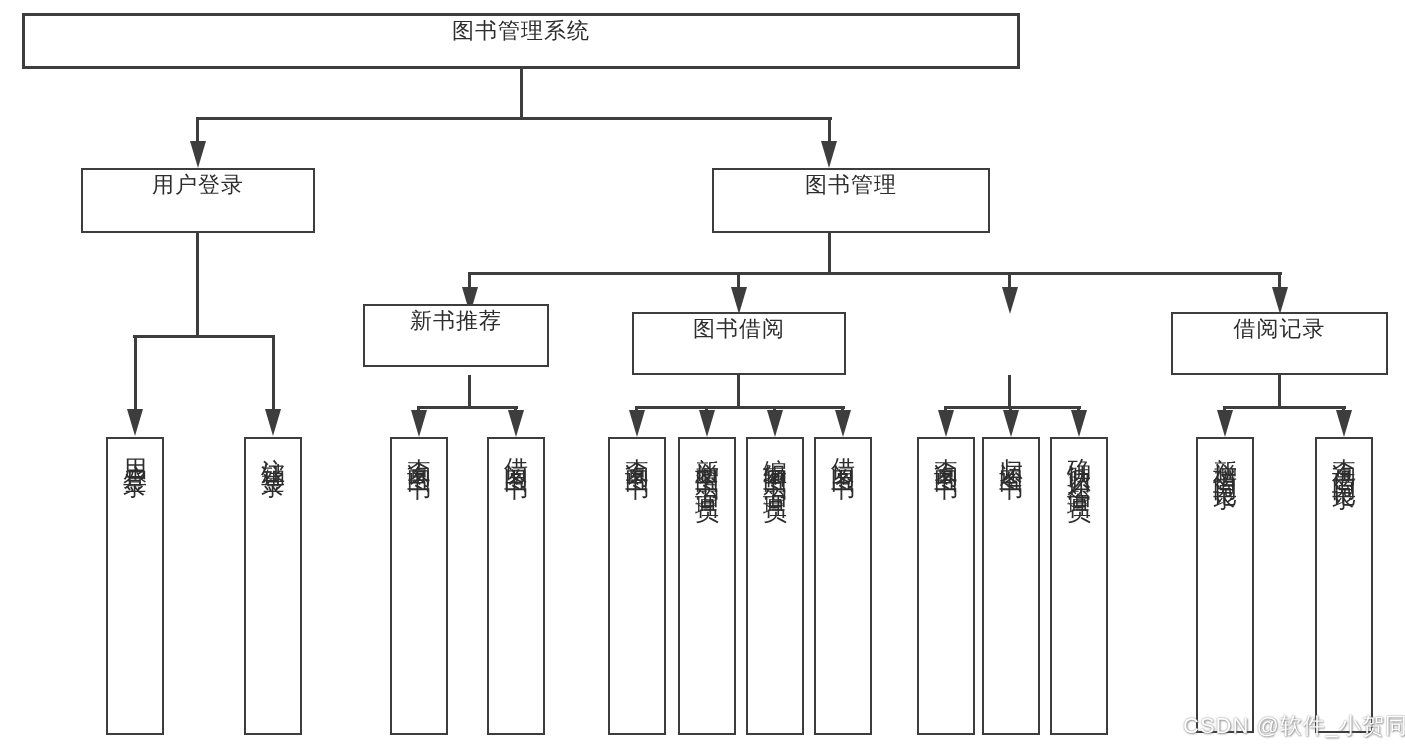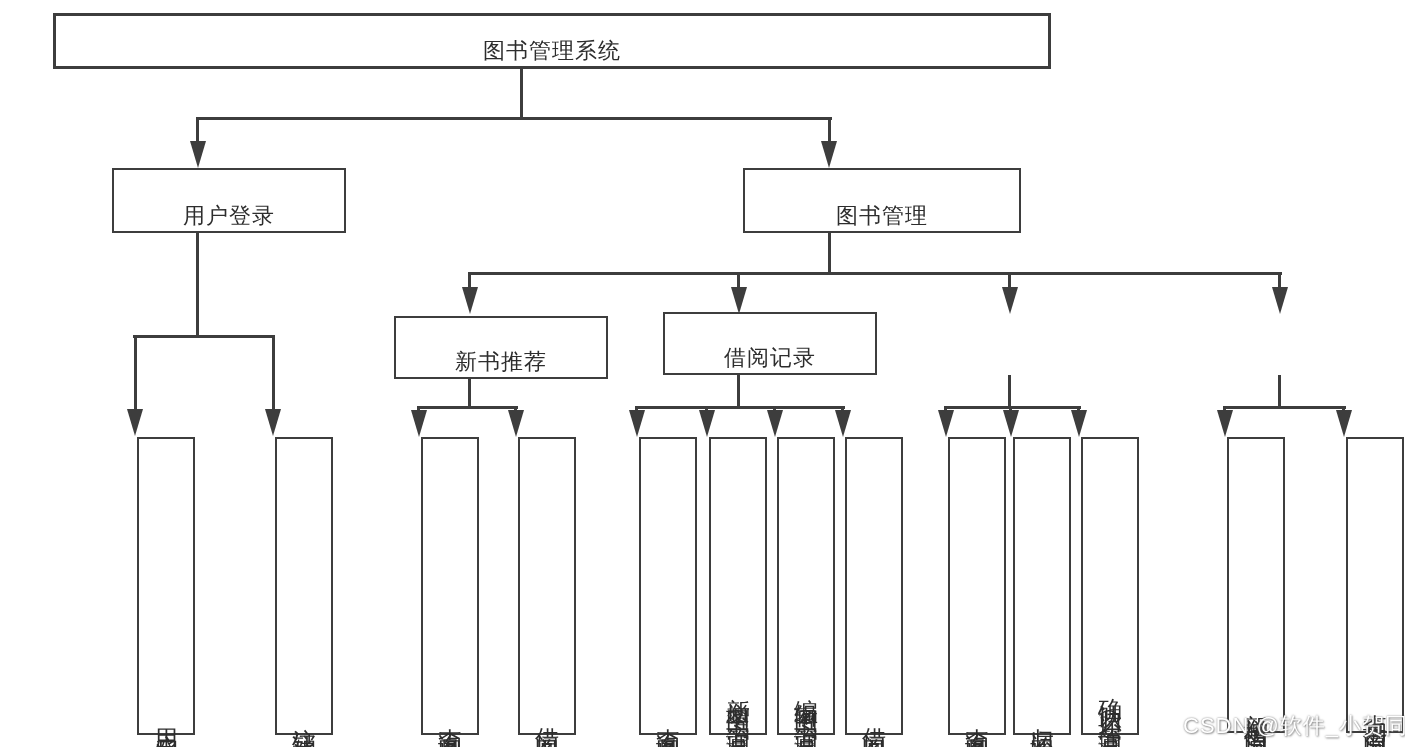--- a/index.html
+++ b/index.html
@@ -2,22 +2,22 @@
 <html><head>
 <meta charset="utf-8">
 <style>
   html,body{margin:0;padding:0;background:#ffffff;}
   .canvas{
     position:relative;width:1405px;height:747px;background:#ffffff;overflow:hidden;
     font-family:"Liberation Sans","DejaVu Sans",sans-serif;color:#2d2d2d;
   }
   .box{
     position:absolute;box-sizing:border-box;background:#ffffff;
-    border:2px solid #3d3d3d;display:flex;align-items:flex-end;justify-content:center;
-    font-size:22px;letter-spacing:1px;color:#2d2d2d;margin-left:31px;
+    border:2px solid #3d3d3d;display:flex;align-items:flex-start;justify-content:center;
+    font-size:22px;letter-spacing:1px;color:#2d2d2d;
   }
   .root{border-width:3px;}
   .leaf span{
     writing-mode:vertical-rl;text-orientation:mixed;
     font-size:24px;letter-spacing:6px;line-height:1;
   }
   .vline{position:absolute;width:3px;background:#3d3d3d;}
   .hline{position:absolute;height:3px;background:#3d3d3d;}
   .arrow{
     position:absolute;width:0;height:0;
@@ -100,24 +100,27 @@
     <span>图书管理系统</span>
   </div>
 
   <div class="box" style="left:81px;top:168px;width:234px;height:65px">
     <span>用户登录</span>
   </div>
   <div class="box" style="left:712px;top:168px;width:278px;height:65px">
     <span>图书管理</span>
   </div>
 
-  <div class="box" style="left:363px;top:316px;width:214px;height:63px">
+  <div class="box" style="left:363px;top:304px;width:186px;height:63px">
     <span>新书推荐</span>
   </div>
   <div class="box" style="left:632px;top:312px;width:214px;height:63px">
+    <span>图书借阅</span>
+  </div>
+  <div class="box" style="left:1171px;top:312px;width:217px;height:63px">
     <span>借阅记录</span>
   </div>
 
   <div class="box leaf" style="left:106px;top:437px;width:58px;height:298px">
     <span>用户登录</span>
   </div>
   <div class="box leaf" style="left:244px;top:437px;width:58px;height:298px">
     <span>注销登录</span>
   </div>
 

